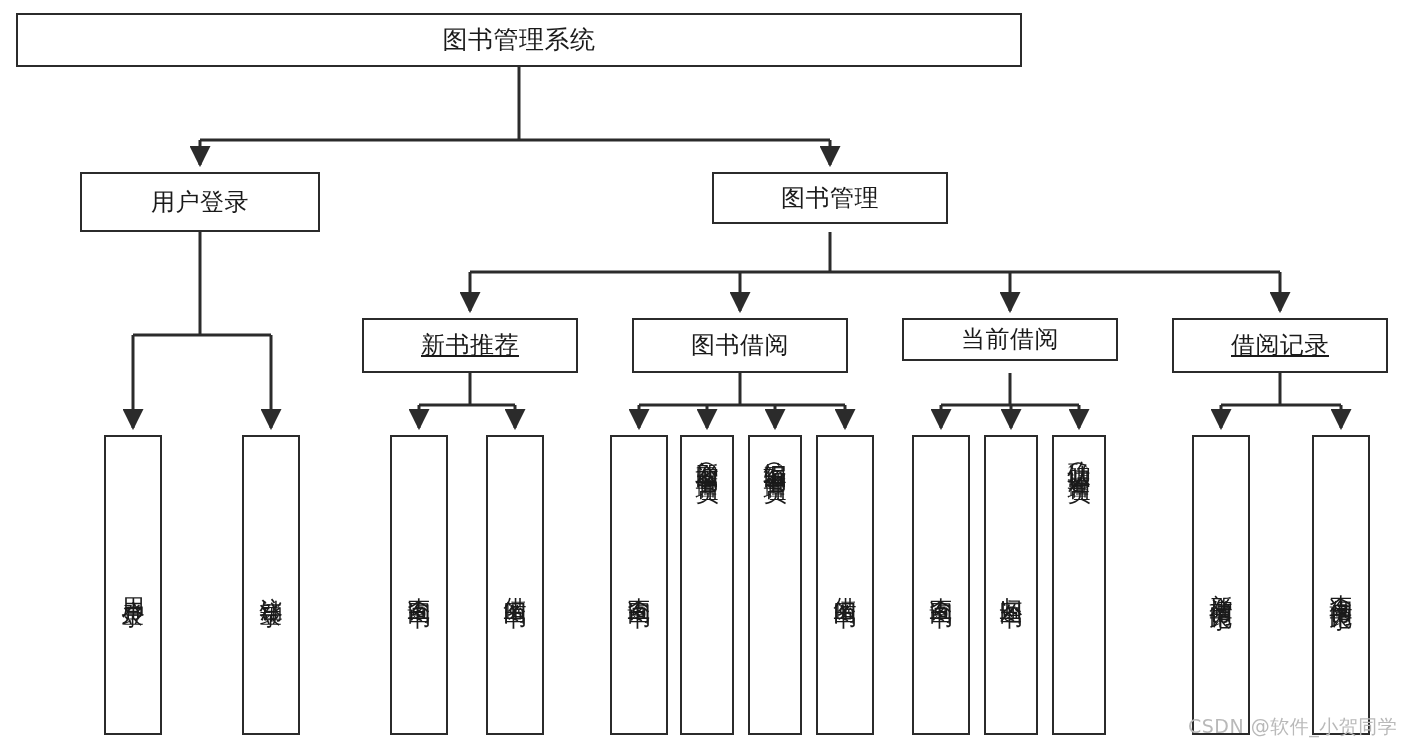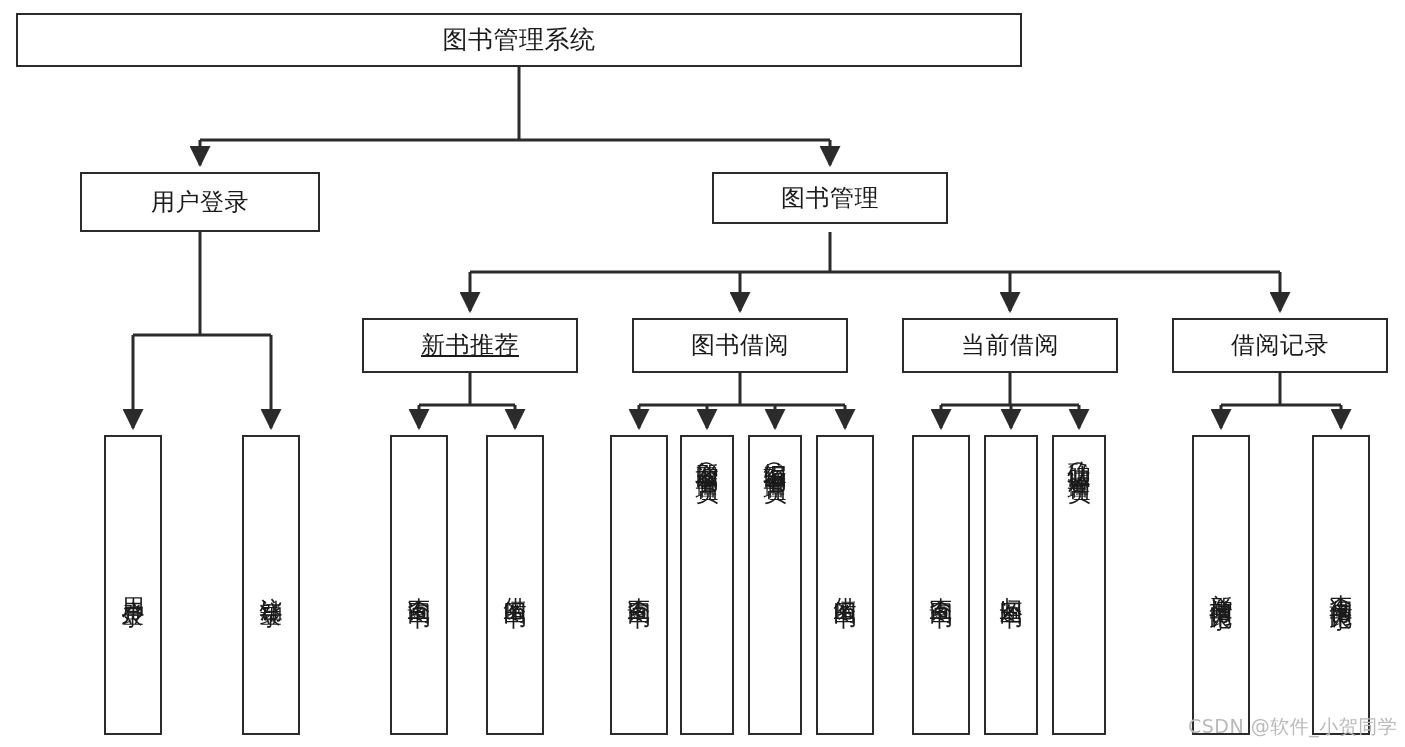--- a/index.html
+++ b/index.html
@@ -144,24 +144,24 @@
   <div class="node horiz" style="left:712px; top:172px; width:236px; height:52px;">
     <span class="node-label">图书管理</span>
   </div>
 
   <div class="node horiz" style="left:362px; top:318px; width:216px; height:55px;text-decoration:underline;">
     <span class="node-label">新书推荐</span>
   </div>
   <div class="node horiz" style="left:632px; top:318px; width:216px; height:55px;">
     <span class="node-label">图书借阅</span>
   </div>
-  <div class="node horiz" style="left:902px; top:318px; width:216px; height:55px;">
+  <div class="node horiz" style="left:902px; top:318px; width:216px; height:43px;">
     <span class="node-label">当前借阅</span>
   </div>
-  <div class="node horiz" style="left:1172px; top:318px; width:216px; height:55px;">
+  <div class="node horiz" style="left:1172px; top:318px; width:216px; height:55px;text-decoration:underline;">
     <span class="node-label">借阅记录</span>
   </div>
 
   <div class="node vert centered" style="left:104px; top:435px; width:58px; height:300px;">
     <span class="node-label">用户登录</span>
   </div>
   <div class="node vert centered" style="left:242px; top:435px; width:58px; height:300px;">
     <span class="node-label">注销登录</span>
   </div>
   <div class="node vert centered" style="left:390px; top:435px; width:58px; height:300px;">

